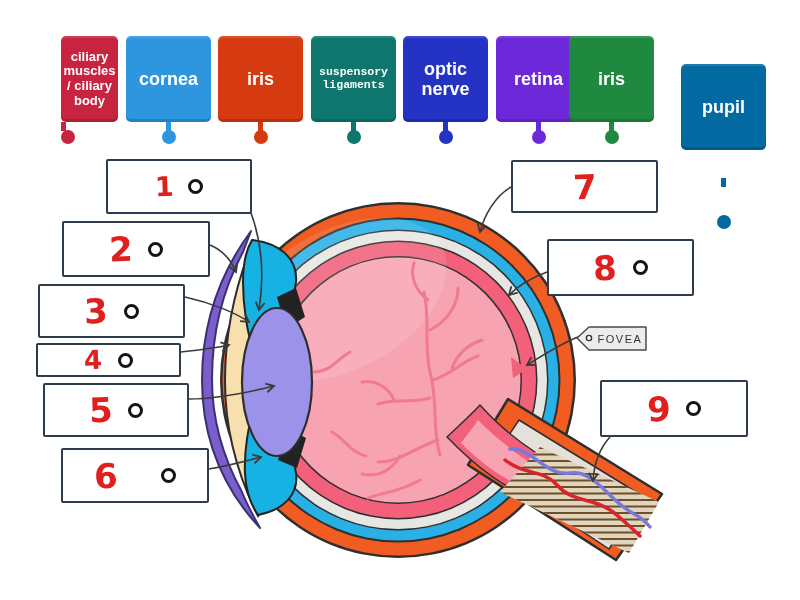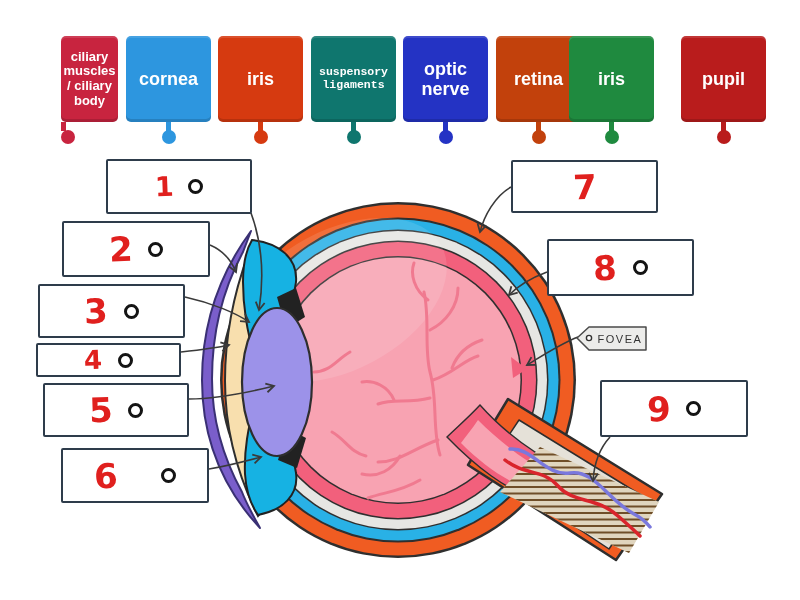--- a/index.html
+++ b/index.html
@@ -12,23 +12,23 @@
   .tile{height:86px;border-radius:5px;display:flex;align-items:center;justify-content:center;
         color:#fff;font-weight:700;font-size:18px;line-height:1.12;padding:2px 3px;
         box-sizing:border-box;box-shadow:inset 0 -3px 0 rgba(0,0,0,.14), inset 0 2px 0 rgba(255,255,255,.12);}
   .pin-stem{width:5px;height:9px;margin:0 auto;}
   .pin-ball{width:14px;height:14px;border-radius:50%;margin:-1px auto 0;}
   .t0 .tile,.t0 .pin-stem,.t0 .pin-ball{background:#C8243F;margin-left:28px;}
   .t1 .tile,.t1 .pin-stem,.t1 .pin-ball{background:#2D96DF;}
   .t2 .tile,.t2 .pin-stem,.t2 .pin-ball{background:#D63A10;}
   .t3 .tile,.t3 .pin-stem,.t3 .pin-ball{background:#0f766e;font-family:Liberation Mono, monospace;}
   .t4 .tile,.t4 .pin-stem,.t4 .pin-ball{background:#2433C4;}
-  .t5 .tile,.t5 .pin-stem,.t5 .pin-ball{background:#c2410c;}
+  .t5 .tile,.t5 .pin-stem,.t5 .pin-ball{background:#6d28d9;}
   .t6 .tile,.t6 .pin-stem,.t6 .pin-ball{background:#1F8A3F;}
-  .t7 .tile,.t7 .pin-stem,.t7 .pin-ball{background:#b91c1c;}
+  .t7 .tile,.t7 .pin-stem,.t7 .pin-ball{background:#0369a1;margin-top:28px;}
   .t0 .tile{font-size:13px;}
   .t3 .tile{font-size:11.5px;}
 
   
   .slot{position:absolute;background:#fff;border:2px solid #2E3C4B;border-radius:2px;
         display:flex;align-items:center;justify-content:center;gap:16px;box-sizing:border-box;}
   .slot-num{color:#E0201E;font-weight:700;font-size:34px;line-height:1;
             font-family:"DejaVu Sans",sans-serif;transform:rotate(-2deg);}
   .dot{width:9px;height:9px;border:3.5px solid #141414;border-radius:50%;background:#fff;cursor:pointer;}
   .slot-1{left:106px;top:159px;width:146px;height:55px;gap:14px;}

